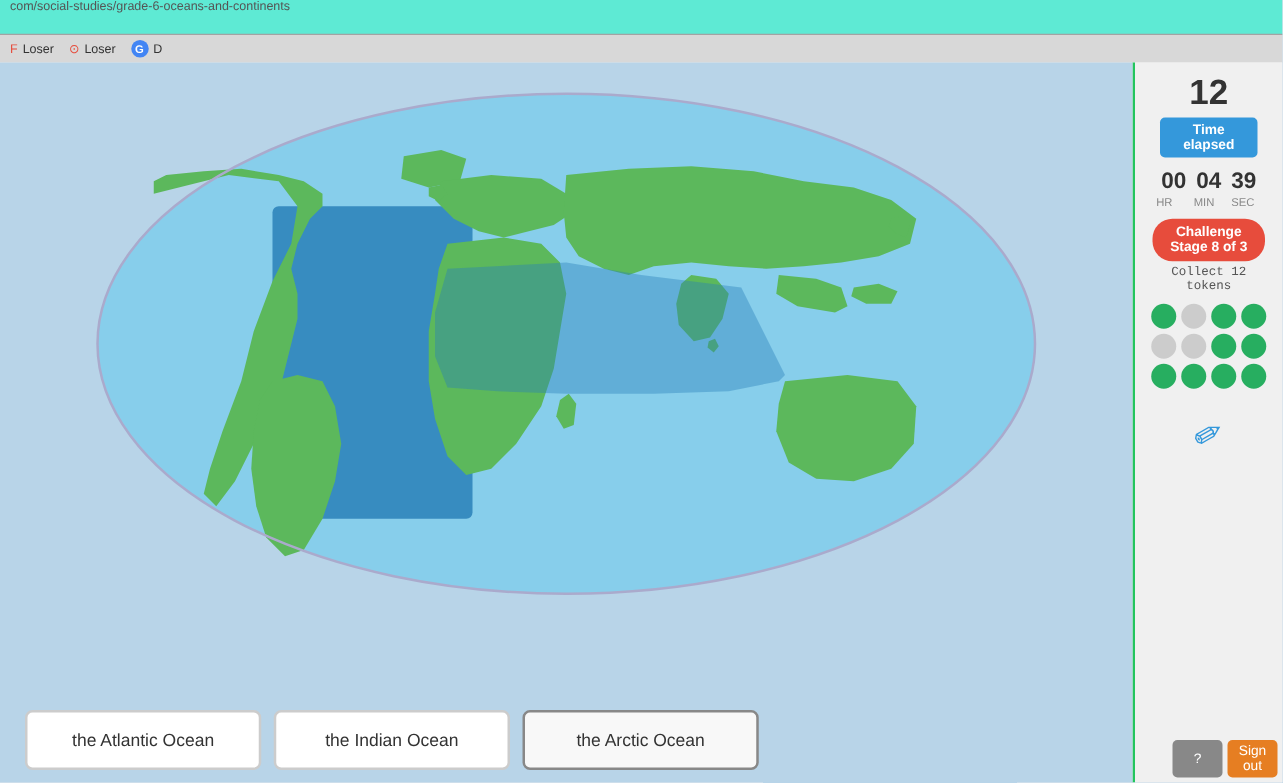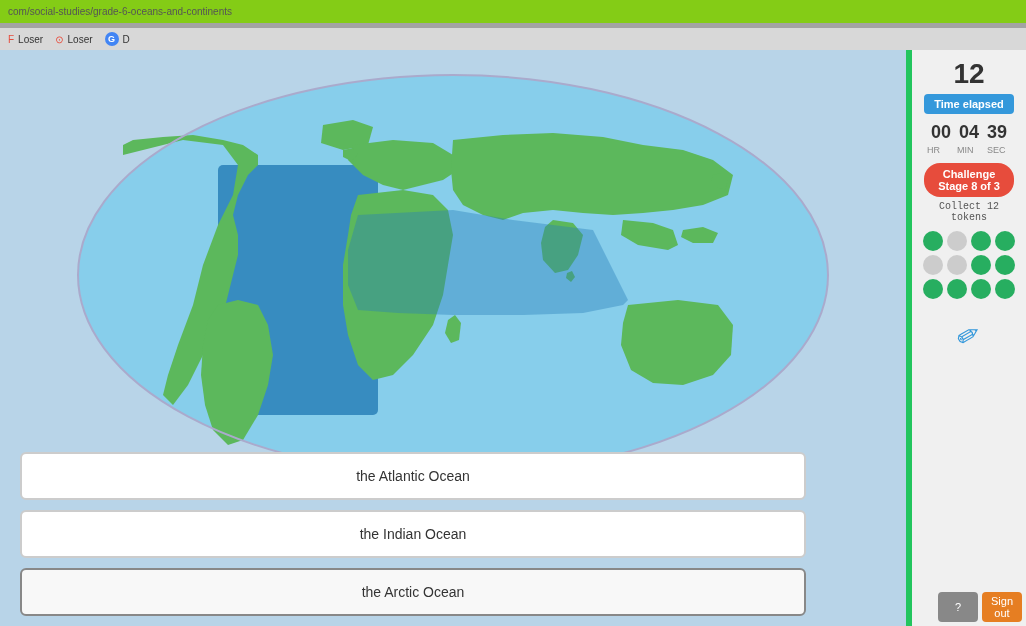--- a/index.html
+++ b/index.html
@@ -7,29 +7,28 @@
       width: 1026px;
       height: 626px;
       background: #f0f0f0;
       font-family: Arial, sans-serif;
       overflow: hidden;
       position: relative;
     }
 
     
     .browser-bar {
-      background: #84cc16;
+      background: #5eead4;
       height: 28px;
       display: flex;
-      align-items: center;
       padding: 0 8px;
       gap: 8px;
       font-size: 11px;
       color: #333;
-      border-bottom: 5px solid #a3a3a3;
+      border-bottom: 1px solid #a3a3a3;
     }
     .browser-bar .url {
       font-size: 10px;
       color: #555;
     }
     .tab-bar {
       background: #d8d8d8;
       height: 22px;
       display: flex;
       align-items: center;
@@ -88,21 +87,21 @@
       height: 100%;
     }
 
     
     .answer-buttons {
       position: absolute;
       bottom: 10px;
       left: 0;
       right: 80px;
       display: grid;
-      grid-template-columns: 1fr;
+      grid-template-columns: 1fr 1fr 1fr 1fr;
       gap: 10px;
       padding: 0 20px;
       margin-top: 36px;
     }
 
     .answer-btn {
       background: white;
       border: 2px solid #ccc;
       border-radius: 6px;
       padding: 14px 20px;
@@ -119,39 +118,39 @@
     }
 
     
     .sidebar {
       width: 120px;
       background: #f0f0f0;
       display: flex;
       flex-direction: column;
       align-items: center;
       padding: 8px;
-      border-left: 6px solid #22c55e;
+      border-left: 2px solid #22c55e;
     }
 
     .score-number {
       font-size: 28px;
       font-weight: bold;
       color: #333;
       margin-bottom: 4px;
     }
 
     .time-box {
       background: #3498db;
       color: white;
       text-align: center;
       padding: 4px 8px;
       border-radius: 4px;
       font-size: 11px;
       font-weight: bold;
-      width: 90px;
+      width: 78px;
       margin-bottom: 8px;
     }
 
     .timer-display {
       display: flex;
       gap: 4px;
       align-items: center;
       margin-bottom: 2px;
     }
     .timer-value {

